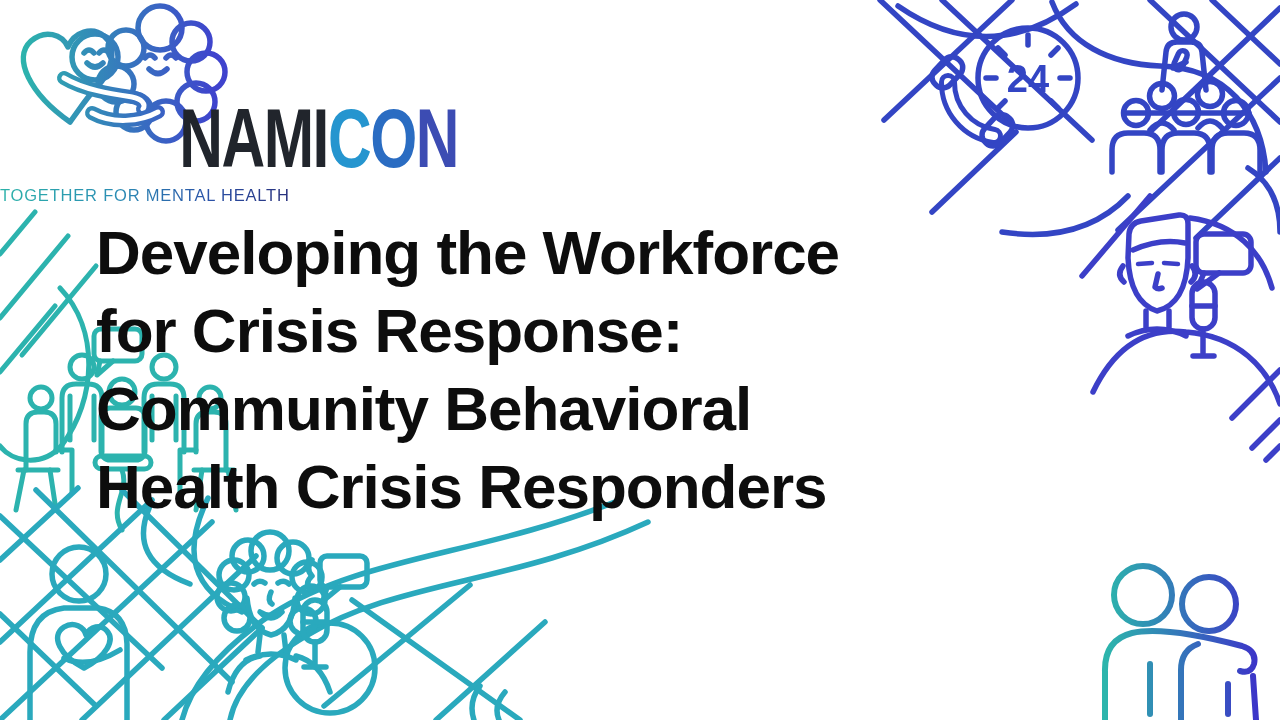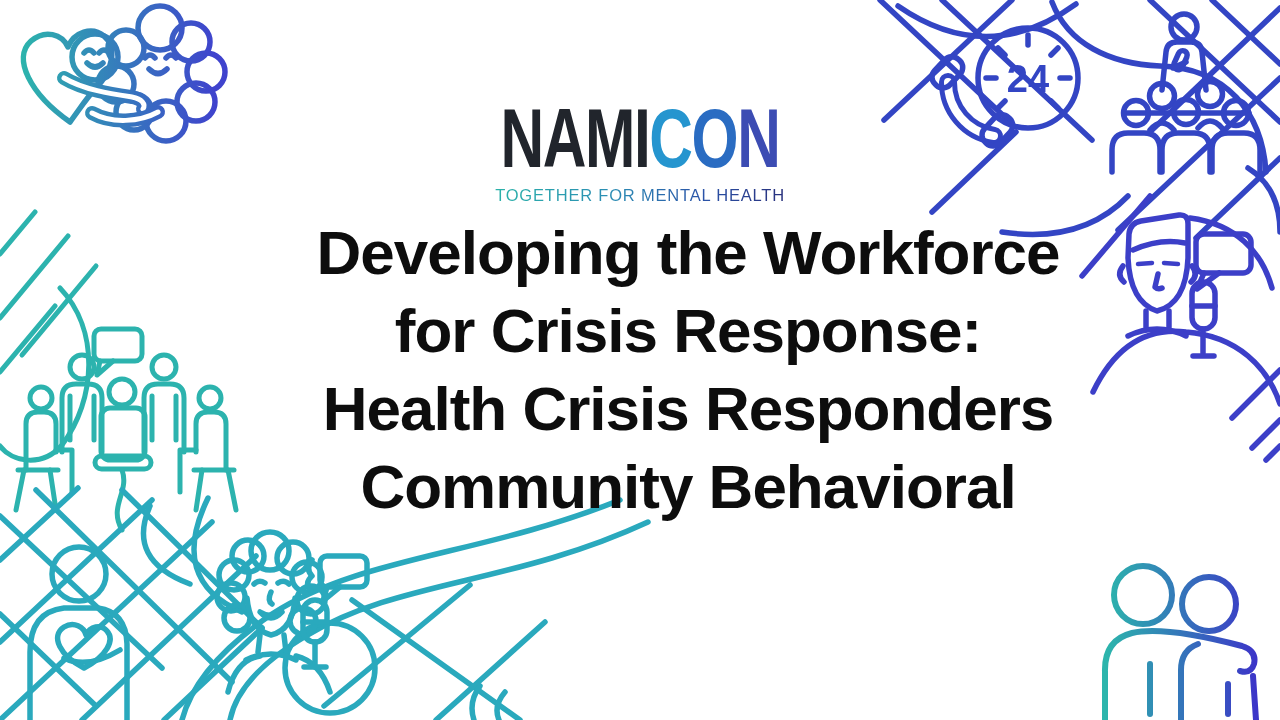--- a/index.html
+++ b/index.html
@@ -2,39 +2,39 @@
 <html><head>
 <meta charset="utf-8">
 <style>
   html,body{margin:0;padding:0;}
   body{
     width:1280px;height:720px;position:relative;overflow:hidden;
     background:#ffffff;font-family:"Liberation Sans",sans-serif;
   }
   .art{position:absolute;left:0;top:0;width:1280px;height:720px;z-index:1;}
   .art path,.art circle,.art rect,.art line{fill:none;stroke-linecap:round;stroke-linejoin:round;}
-  .logo{position:absolute;top:96px;left:0;right:0;text-align:center;z-index:2;}
+  .logo{position:absolute;top:96px;left:0;right:0;text-align:left;z-index:2;}
   .logo-word{
     font-weight:700;font-size:84px;line-height:1;letter-spacing:-2px;
     transform:scaleX(0.72);transform-origin:50% 50%;white-space:nowrap;
   }
   .nami{color:#21252c;}
   .lc{color:#2595cf;}
   .lo{color:#2a6cc2;}
   .ln{color:#3c4cb3;}
   .tagline-wrap{margin-top:6px;}
   .tagline{
     display:inline-block;font-weight:400;font-size:16.5px;letter-spacing:0.8px;
     background:linear-gradient(90deg,#2bb2a9 0%,#2b8db4 40%,#2b53a8 72%,#28307c 100%);
     -webkit-background-clip:text;background-clip:text;
     -webkit-text-fill-color:transparent;color:#2b53a8;
   }
   .title{
     position:absolute;top:214px;left:96px;width:1184px;z-index:2;
-    text-align:center;font-weight:700;font-size:62px;line-height:78px;
+    text-align:left;font-weight:700;font-size:62px;line-height:78px;
     letter-spacing:-1px;color:#0d0d0d;
   }
 </style>
 </head>
 <body>
 
 <svg class="art" viewBox="0 0 1280 720" aria-hidden="true">
   <defs>
     <linearGradient id="gTL" gradientUnits="userSpaceOnUse" x1="20" y1="70" x2="215" y2="70">
       <stop offset="0" stop-color="#2cb5ac"></stop>
@@ -284,15 +284,15 @@
 <div class="logo">
   <div class="logo-word"><span class="nami">NAMI</span><span class="lc">C</span><span class="lo">O</span><span class="ln">N</span></div>
   <div class="tagline-wrap">
     <span class="tagline">TOGETHER FOR MENTAL HEALTH</span>
   </div>
 </div>
 
 <div class="title">
   <div>Developing the Workforce</div>
   <div>for Crisis Response:</div>
+  <div>Community Behavioral</div>
   <div>Health Crisis Responders</div>
-  <div>Community Behavioral</div>
 </div>
 
 </body></html>

